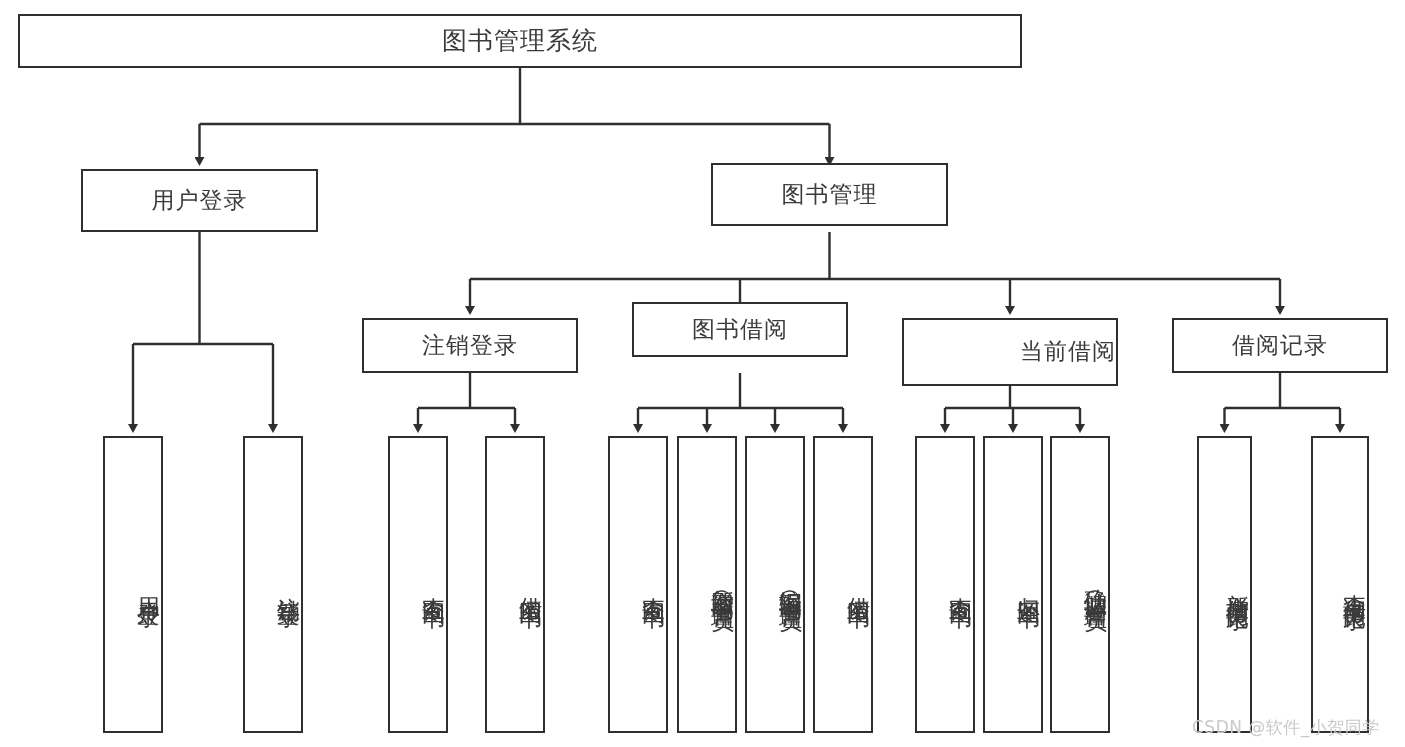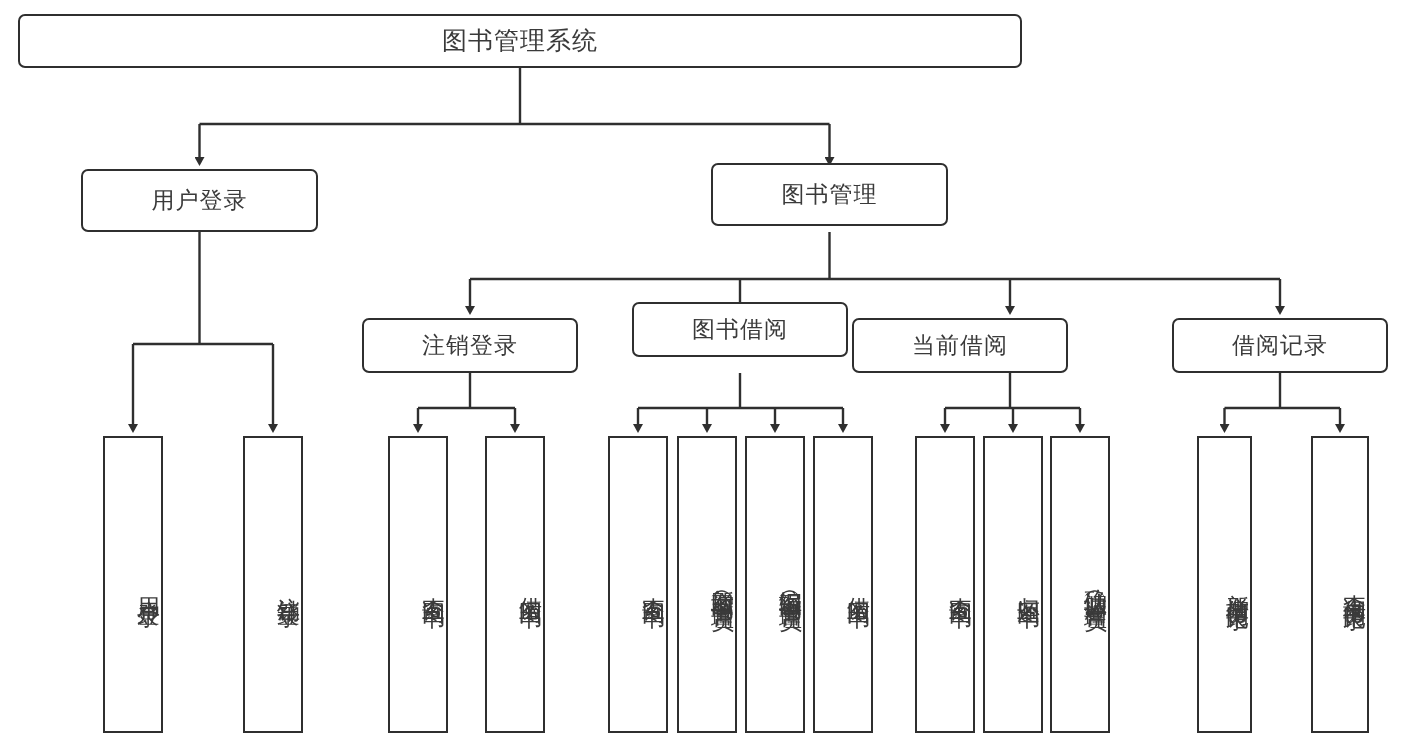--- a/index.html
+++ b/index.html
@@ -33,21 +33,20 @@
     display: flex;
     align-items: center;
     justify-content: center;
     color: #3a3a3a;
     text-align: center;
   }
   .node.horiz {
     font-size: 23px;
     letter-spacing: 1px;
     line-height: 1.1;
-    border-radius: 7px;
   }
   .node.vert {
     writing-mode: vertical-rl;
     text-orientation: upright;
     font-size: 23px;
     letter-spacing: 3px;
     line-height: 1.12;
     padding-top: 6px;
     padding-bottom: 6px;
     align-items: flex-start;
@@ -121,21 +120,21 @@
       </div>
       <div class="node horiz" style="left: 711px; top: 163px; width: 237px; height: 63px;">
         <span>图书管理</span>
       </div>
       <div class="node horiz" style="left: 362px; top: 318px; width: 216px; height: 55px;">
         <span>注销登录</span>
       </div>
       <div class="node horiz" style="left: 632px; top: 302px; width: 216px; height: 55px;">
         <span>图书借阅</span>
       </div>
-      <div class="node horiz" style="left: 852px; top: 318px; width: 216px; height: 55px;">
+      <div class="node horiz" style="left: 902px; top: 318px; width: 216px; height: 68px; justify-content: flex-end;">
         <span>当前借阅</span>
       </div>
       <div class="node horiz" style="left: 1172px; top: 318px; width: 216px; height: 55px;">
         <span>借阅记录</span>
       </div>
       <div class="node vert" style="left: 103px; top: 436px; width: 60px; height: 297px;">
         <span>用户登录</span>
       </div>
       <div class="node vert" style="left: 243px; top: 436px; width: 60px; height: 297px;">
         <span>注销登录</span>
@@ -168,13 +167,14 @@
         <span>确认归还（管理员）</span>
       </div>
       <div class="node vert" style="left: 1197px; top: 436px; width: 55px; height: 297px;">
         <span>新增借阅记录</span>
       </div>
       <div class="node vert" style="left: 1311px; top: 436px; width: 58px; height: 297px;">
         <span>查询借阅记录</span>
       </div>
     </div>
 
+  <div class="watermark" style="left:1192px; top:716px;">CSDN @软件_小贺同学</div>
 </div>
 
 </body></html>

